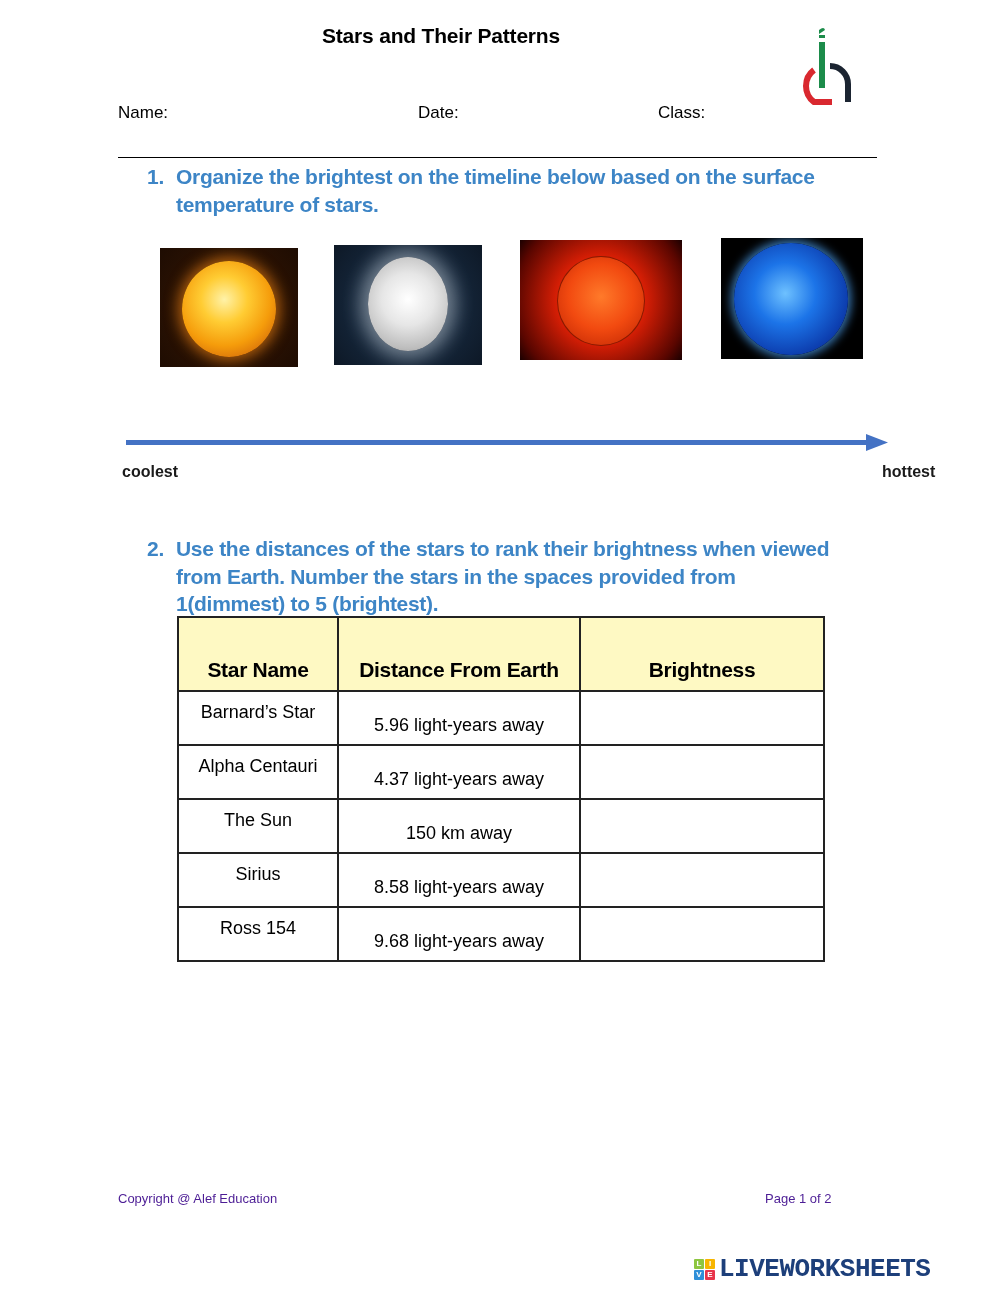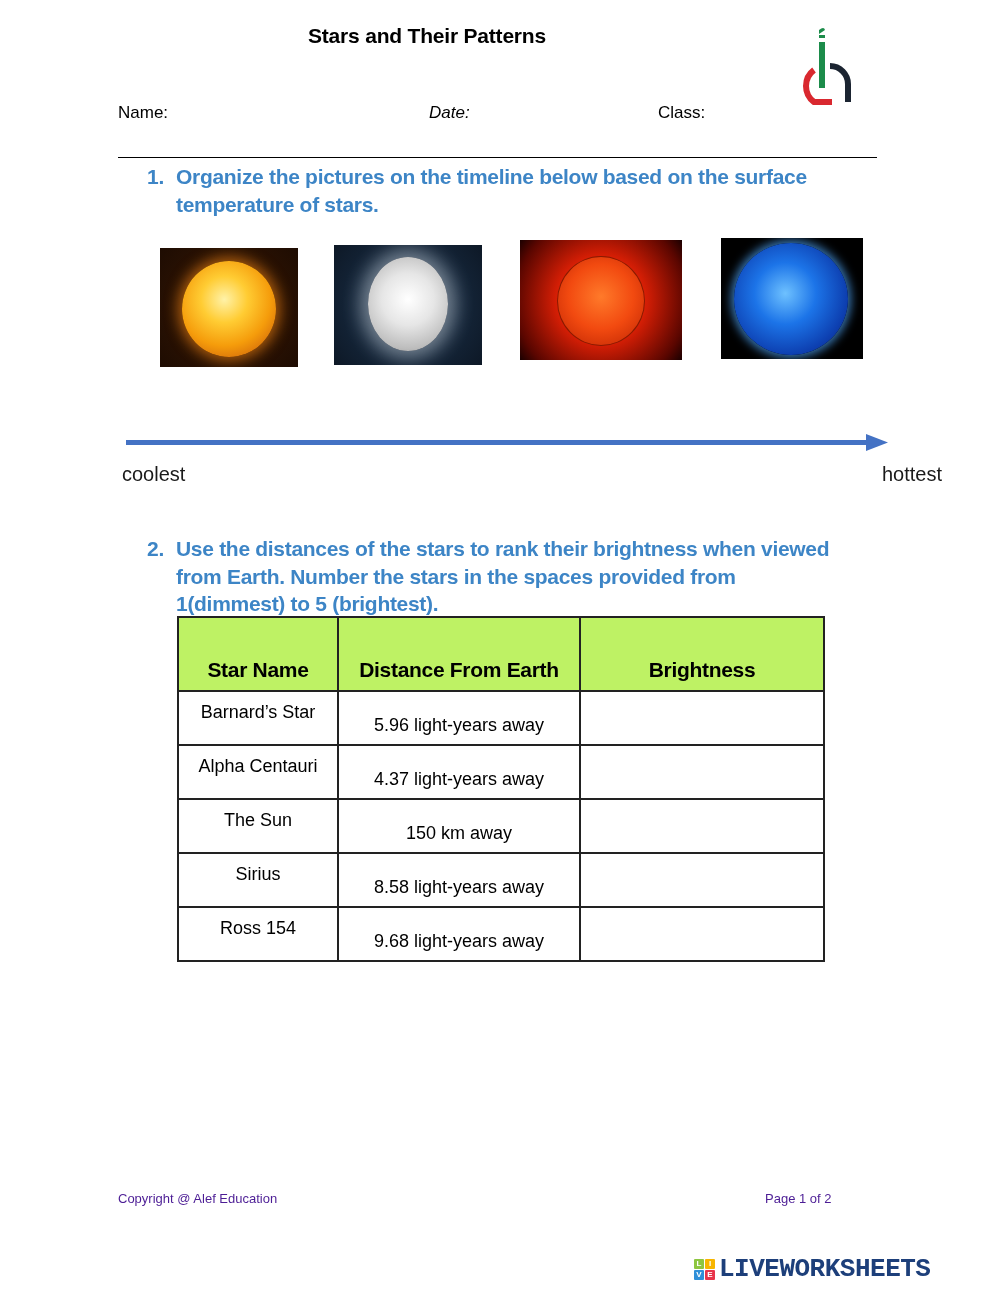--- a/index.html
+++ b/index.html
@@ -1,31 +1,31 @@
 <!DOCTYPE html>
 <html><head>
 <meta charset="utf-8">
 <style>
   html, body { margin: 0; padding: 0; background: #ffffff; }
   body { width: 1000px; height: 1294px; position: relative; overflow: hidden; font-family: "Liberation Sans", sans-serif; color: #000; }
   .abs { position: absolute; }
-  .title { left: 308px; top: 24px; font-size: 21px; font-weight: bold; font-family: "Liberation Sans", sans-serif; letter-spacing: -0.2px; }
+  .title { left: 322px; top: 24px; font-size: 21px; font-weight: bold; font-family: "Liberation Sans", sans-serif; letter-spacing: -0.2px; }
   .logo { left: 792px; top: 26px; width: 64px; height: 80px; }
   .field { top: 103px; font-size: 17px; }
   .rule { left: 118px; top: 157px; width: 759px; height: 0; border-top: 1.5px solid #000; }
   .q { font-family: "Liberation Sans", sans-serif; font-weight: bold; color: #3d85c6; font-size: 21px; line-height: 27.5px; letter-spacing: -0.3px; }
   .q .num { position: absolute; left: 0; top: 0; }
   .q .txt { position: absolute; left: 29px; top: 0; }
   .star { overflow: hidden; }
   .star .orb { position: absolute; border-radius: 50%; }
   .timeline { left: 126px; top: 434px; width: 762px; height: 18px; }
-  .tl-label { font-size: 20px; font-weight: normal; top: 463px; color: #1a1a1a; }
+  .tl-label { font-size: 16px; font-weight: bold; top: 463px; color: #1a1a1a; }
   table.t { position: absolute; left: 177px; top: 616px; border-collapse: collapse; font-family: "Liberation Sans", sans-serif; }
   table.t th, table.t td { border: 2px solid #222; text-align: center; padding: 0; }
-  table.t th { background: #bef264; font-size: 21px; font-weight: bold; vertical-align: bottom; padding-bottom: 8px; height: 64px; letter-spacing: -0.3px; }
+  table.t th { background: #fef9c3; font-size: 21px; font-weight: bold; vertical-align: bottom; padding-bottom: 8px; height: 64px; letter-spacing: -0.3px; }
   table.t td { font-size: 18px; height: 42px; }
   table.t td.name { vertical-align: top; padding-top: 10px; }
   table.t td.dist { vertical-align: bottom; padding-bottom: 8px; }
   .footer { font-size: 13px; top: 1191px; color: #4c1d95; }
   .lw { left: 694px; top: 1256px; height: 26px; display: flex; align-items: center; }
   .lw .blocks { display: grid; grid-template-columns: 10px 10px; grid-template-rows: 10px 10px; gap: 1px; margin-right: 4px; }
   .lw .b { font-size: 8px; font-weight: bold; color: #fff; display: flex; align-items: center; justify-content: center; border-radius: 1px; }
   .lw .word { font-family: Liberation Mono, monospace; font-weight: bold; font-size: 26px; color: #1d3f7a; letter-spacing: -0.5px; }
 </style>
 </head>
@@ -37,29 +37,29 @@
   <svg width="64" height="80" viewBox="0 0 64 80">
     <path d="M22 44 A20 20 0 0 0 22 76 L40 76" fill="none" stroke="#d9282f" stroke-width="6" stroke-linecap="butt"></path>
     <path d="M38 40 A18 18 0 0 1 56 58 L56 76" fill="none" stroke="#1b2431" stroke-width="6"></path>
     <rect x="27" y="16" width="6" height="46" fill="#1c8c4a"></rect>
     <path d="M27 4 Q32 0 33 4 Q30 6 27 8 Z" fill="#1c8c4a"></path>
     <rect x="27" y="9" width="6" height="3" fill="#1c8c4a"></rect>
   </svg>
 </div>
 
 <div class="abs field" style="left:118px;">Name:</div>
-<div class="abs field" style="left:429px;font-style:italic;">Date:</div>
+<div class="abs field" style="left:418px;">Date:</div>
 <div class="abs field" style="left:618px;margin-left:40px;">Class:</div>
 
 <div class="abs rule"></div>
 
 <div class="abs q" style="left:147px; top:163px; width:740px; height:60px;">
   <span class="num">1.</span>
   <span class="txt">
-    <span>Organize the pictures on the timeline below based on the surface</span><br>
+    <span>Organize the brightest on the timeline below based on the surface</span><br>
     <span>temperature of stars.</span>
   </span>
 </div>
 
 <div class="abs star" style="left:160px; top:248px; width:138px; height:119px; background: radial-gradient(circle at 50% 50%, #3a1a04 0%, #1e0c02 100%);">
   <div class="orb" style="left:22px; top:13px; width:94px; height:96px; background: radial-gradient(circle at 45% 40%, #fff2a8 0%, #ffcc33 30%, #f59c0b 60%, #d2680a 85%, #7a3205 100%); box-shadow: 0 0 14px 4px rgba(255,140,20,0.6);"></div>
 </div>
 
 <div class="abs star" style="left:334px; top:245px; width:148px; height:120px; background: radial-gradient(circle at 50% 50%, #2e3e52 0%, #15263a 55%, #0d1826 100%);">
   <div class="orb" style="left:34px; top:12px; width:80px; height:94px; background: radial-gradient(circle at 50% 45%, #ffffff 0%, #e6e6e6 40%, #bdbdbd 75%, #8a8a8a 100%); box-shadow: 0 0 18px 8px rgba(220,230,240,0.45);"></div>

